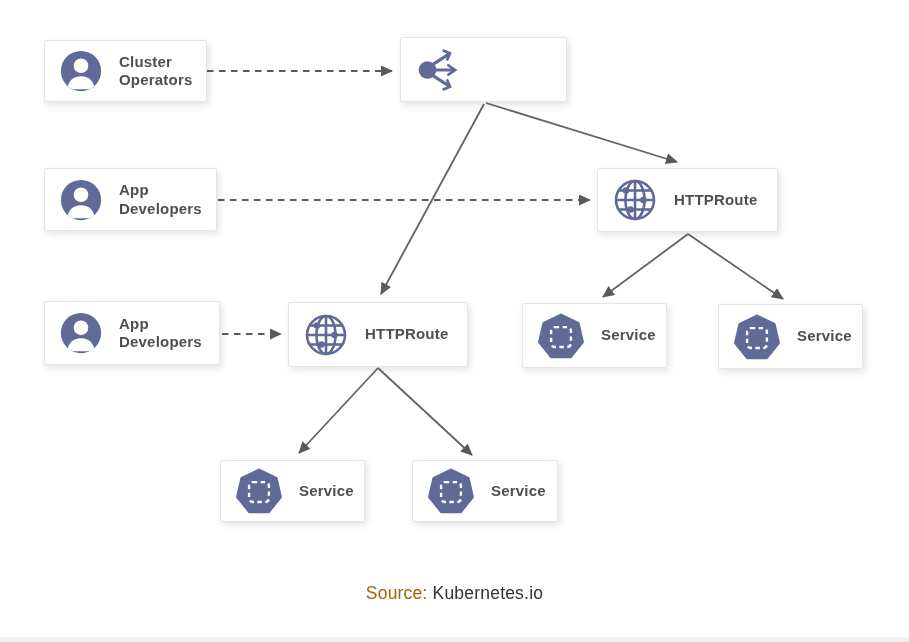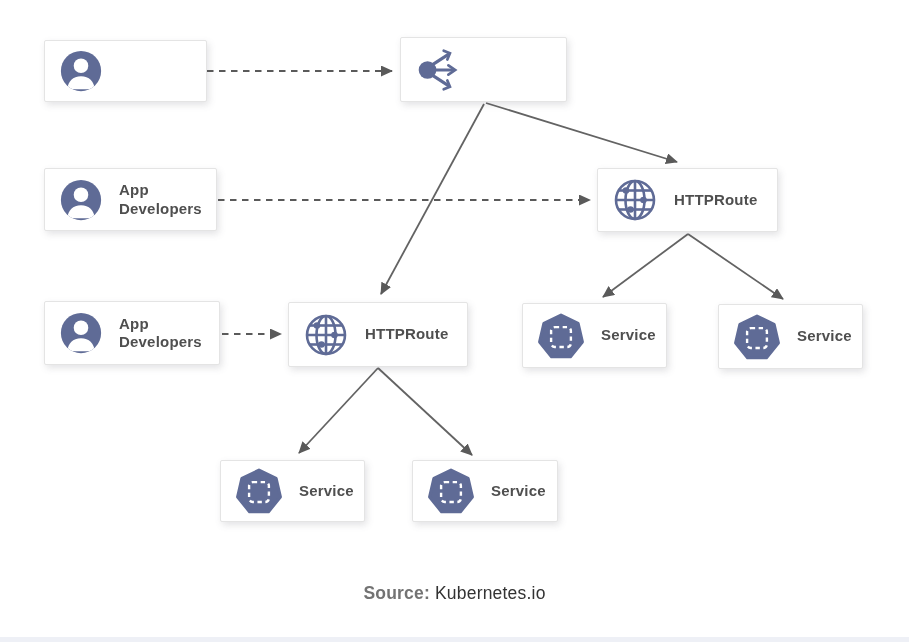--- a/index.html
+++ b/index.html
@@ -15,21 +15,21 @@
     padding:0 10px 0 13px;box-sizing:border-box;
   }
   .nicon{flex:0 0 auto;display:block;}
   .nlabel{
     font-size:15px;font-weight:700;color:#4f4f4f;line-height:1.22;letter-spacing:.2px;
   }
   .source{
     position:absolute;left:0;top:583px;width:909px;text-align:center;
     font-size:17.5px;color:#2b2b2b;letter-spacing:.2px;
   }
-  .source .src-label{font-weight:700;color:#737373;margin-top:8px;}
+  .source .src-label{font-weight:400;color:#a16207;margin-top:8px;}
   .source .src-value{font-weight:400;color:#333333;margin-left:5px;}
   .bottom-strip{
     position:absolute;left:0;bottom:0;width:909px;height:5px;background:#eef0f6;
   }
   .defs-hidden{position:absolute;width:0;height:0;overflow:hidden;}
 </style>
 </head>
 <body>
 
 <svg class="defs-hidden" aria-hidden="true">
@@ -99,20 +99,21 @@
       <line x1="688" y1="234" x2="783" y2="299" marker-end="url(#ah)"></line>
       <line x1="378" y1="368" x2="299" y2="453" marker-end="url(#ah)"></line>
       <line x1="378" y1="368" x2="472" y2="455" marker-end="url(#ah)"></line>
     </g>
   </svg>
 
   <div class="node" style="left:44px;top:40px;width:163px;height:62px;">
     <svg class="nicon" width="46" height="46">
         <use href="#icon-user"></use>
       </svg>
+    <div class="nlabel">Cluster Operators</div>
   </div>
 
   <div class="node" style="left:400px;top:37px;width:167px;height:65px;">
     <svg class="nicon" width="50" height="50">
         <use href="#icon-gateway"></use>
       </svg>
   </div>
 
   <div class="node" style="left:44px;top:168px;width:173px;height:63px;">
     <svg class="nicon" width="46" height="46">

